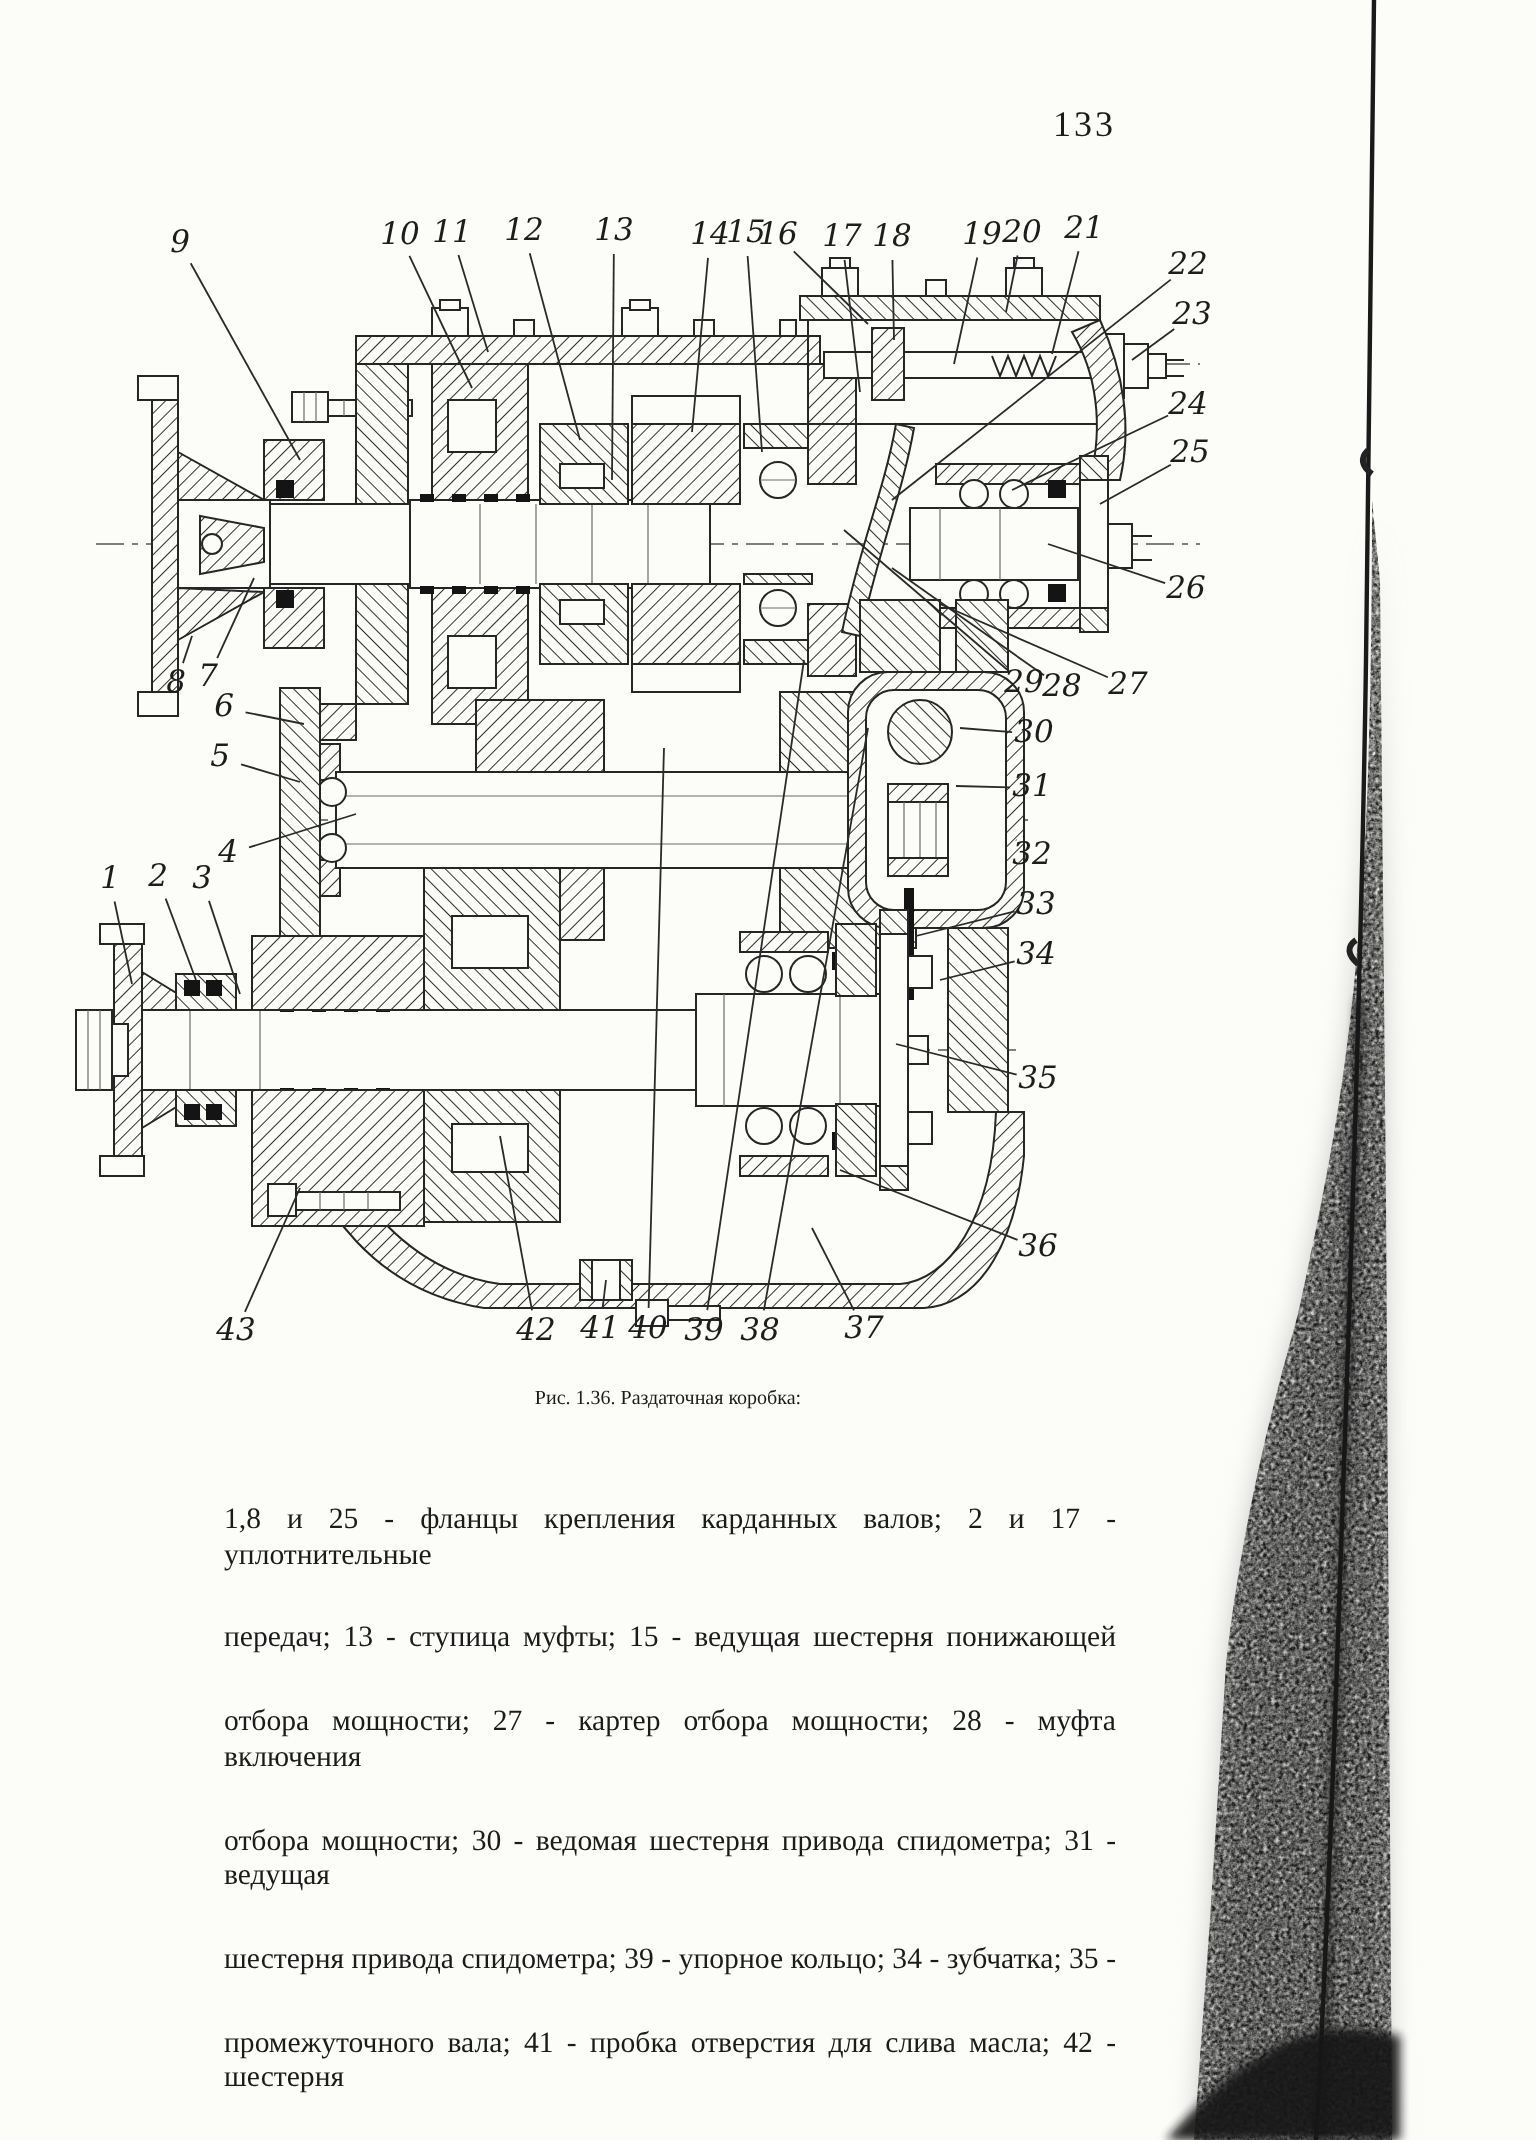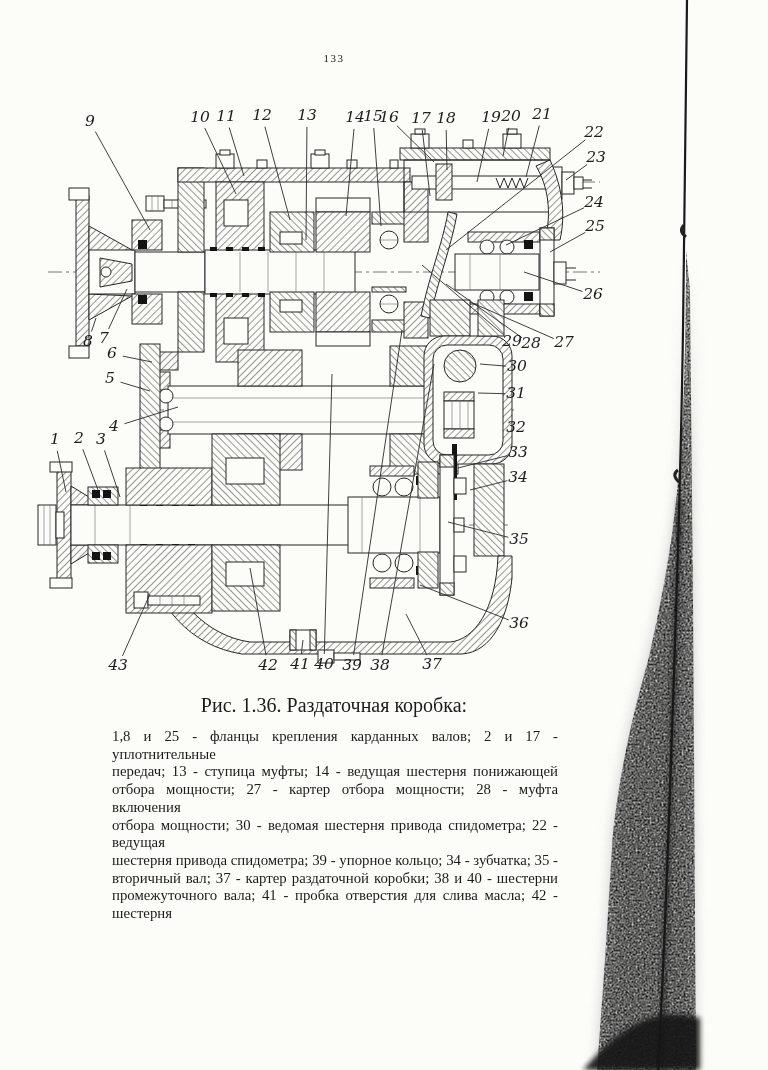--- a/index.html
+++ b/index.html
@@ -2,34 +2,34 @@
 <html><head>
 <meta charset="utf-8">
 <style>
   html,body{margin:0;padding:0;background:#e8e8e6;}
   .page{
     position:relative;width:768px;height:1070px;margin:0 auto;
     background:#fcfcf9;overflow:hidden;
     font-family:"Liberation Serif","DejaVu Serif",serif;color:#1b1b1b;
   }
   .page-number{
-    position:absolute;left:110px;top:52px;width:448px;text-align:center;
-    font-size:11px;letter-spacing:1.5px;
+    position:absolute;left:110px;top:52px;width:448px;text-align:right;
+    font-size:18px;letter-spacing:1.5px;
   }
   svg.figure{position:absolute;left:0;top:0;width:768px;height:1070px;}
   svg.band{position:absolute;left:0;top:0;width:768px;height:1070px;pointer-events:none;}
   .fig-caption{
     position:absolute;left:110px;top:694px;width:448px;text-align:center;
-    font-size:20px;
+    font-size:10px;
   }
   .legend{
     position:absolute;left:112px;top:728px;width:446px;
     font-size:14.8px;line-height:17.7px;
   }
-  .legend-line{text-align:justify;text-align-last:justify;white-space:normal;}
+  .legend-line{text-align:justify;text-align-last:justify;white-space:normal;margin-top:24px;}
   
   .ln{stroke:#262626;stroke-width:1;fill:none;}
   .wh{stroke:#262626;stroke-width:1;fill:#fcfcf9;}
   .hA{stroke:#262626;stroke-width:1;fill:url(#patA);}
   .hB{stroke:#262626;stroke-width:1;fill:url(#patB);}
   .cl{stroke:#555;stroke-width:.8;fill:none;stroke-dasharray:14 4 3 4;}
   .thin{stroke:#6a6a6a;stroke-width:.6;fill:none;}
   .blk{fill:#141414;stroke:none;}
   .leader{stroke:#2a2a2a;stroke-width:.9;fill:none;}
   .callout{
@@ -407,20 +407,19 @@
     <path d="M684,225 q-6,6 2,12" stroke="#222" stroke-width="3" fill="none"></path>
     <path d="M678,470 q-7,5 1,12" stroke="#222" stroke-width="3" fill="none"></path>
 
     <path d="M583,1070 L700,1070 L700,1018 C660,1008 628,1018 583,1070 Z" fill="#161616" opacity="0.92" filter="url(#soft2)"></path>
   </svg>
 
   <div class="page-number">133</div>
   <div class="fig-caption">Рис. 1.36. Раздаточная коробка:</div>
   <div class="legend">
       <div class="legend-line">1,8 и 25 - фланцы крепления карданных валов; 2 и 17 - уплотнительные</div>
-      <div class="legend-line">передач; 13 - ступица муфты; 14 - ведущая шестерня понижающей</div>
+      <div class="legend-line">передач; 13 - ступица муфты; 15 - ведущая шестерня понижающей</div>
       <div class="legend-line">отбора мощности; 27 - картер отбора мощности; 28 - муфта включения</div>
-      <div class="legend-line">отбора мощности; 30 - ведомая шестерня привода спидометра; 22 - ведущая</div>
+      <div class="legend-line">отбора мощности; 30 - ведомая шестерня привода спидометра; 31 - ведущая</div>
       <div class="legend-line">шестерня привода спидометра; 39 - упорное кольцо; 34 - зубчатка; 35 -</div>
-      <div class="legend-line">вторичный вал; 37 - картер раздаточной коробки; 38 и 40 - шестерни</div>
       <div class="legend-line">промежуточного вала; 41 - пробка отверстия для слива масла; 42 - шестерня</div>
     </div>
 </div>
 
 </body></html>

